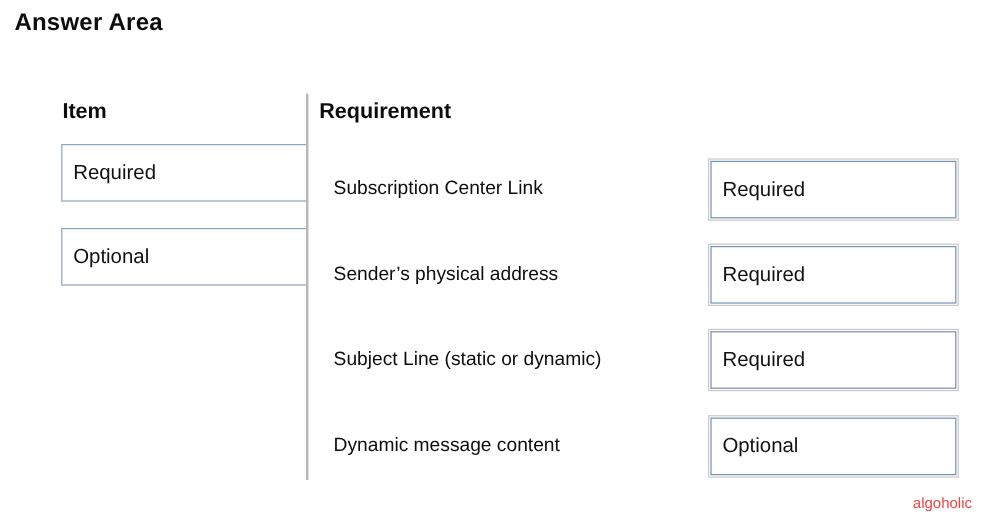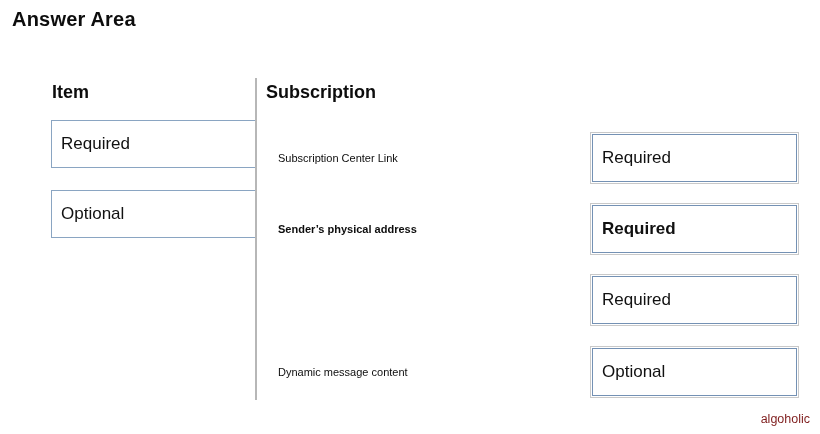--- a/index.html
+++ b/index.html
@@ -58,74 +58,75 @@
     cursor: move;
   }
   .item-box-1 { top: 120px; }
   .item-box-2 { top: 190px; }
 
   .row-label {
     position: absolute;
     left: 278px;
     height: 48px;
     line-height: 48px;
-    font-size: 11px;
+    font-size: 16px;
     color: #0d0d0d;
     white-space: nowrap;
   }
   .drop-box {
     position: absolute;
     left: 592px;
     width: 194px;
     height: 46px;
     border: 1px solid #7491b4;
     outline: 1px solid #c9c9c9;
     outline-offset: 1px;
     background: #ffffff;
     display: flex;
     align-items: center;
     padding-left: 9px;
     box-sizing: content-box;
     font-size: 17px;
     cursor: move;
   }
   .row-1 { top: 134px; }
-  .row-2 { top: 205px; font-weight: bold; }
+  .row-2 { top: 205px; }
   .row-3 { top: 276px; }
   .row-4 { top: 348px; text-align: right; }
 
   .watermark {
     position: absolute;
     right: 10px;
     top: 412px;
     font-size: 12.5px;
-    color: #7f1d1d;
+    color: #ef4444;
   }
 </style>
 </head>
 <body>
 
 <div class="stage">
 
   <div class="page-title">Answer Area</div>
 
   <div class="col-header item-header">Item</div>
-  <div class="col-header req-header">Subscription</div>
+  <div class="col-header req-header">Requirement</div>
 
   <div class="item-box item-box-1">Required</div>
   <div class="item-box item-box-2">Optional</div>
 
   <div class="divider"></div>
 
   <div class="row-label row-1">Subscription Center Link</div>
   <div class="drop-box row-1">Required</div>
 
   <div class="row-label row-2">Sender’s physical address</div>
   <div class="drop-box row-2">Required</div>
 
+  <div class="row-label row-3">Subject Line (static or dynamic)</div>
   <div class="drop-box row-3">Required</div>
 
   <div class="row-label row-4">Dynamic message content</div>
   <div class="drop-box row-4">Optional</div>
 
   <div class="watermark">algoholic</div>
 
 </div>
 
 </body></html>

